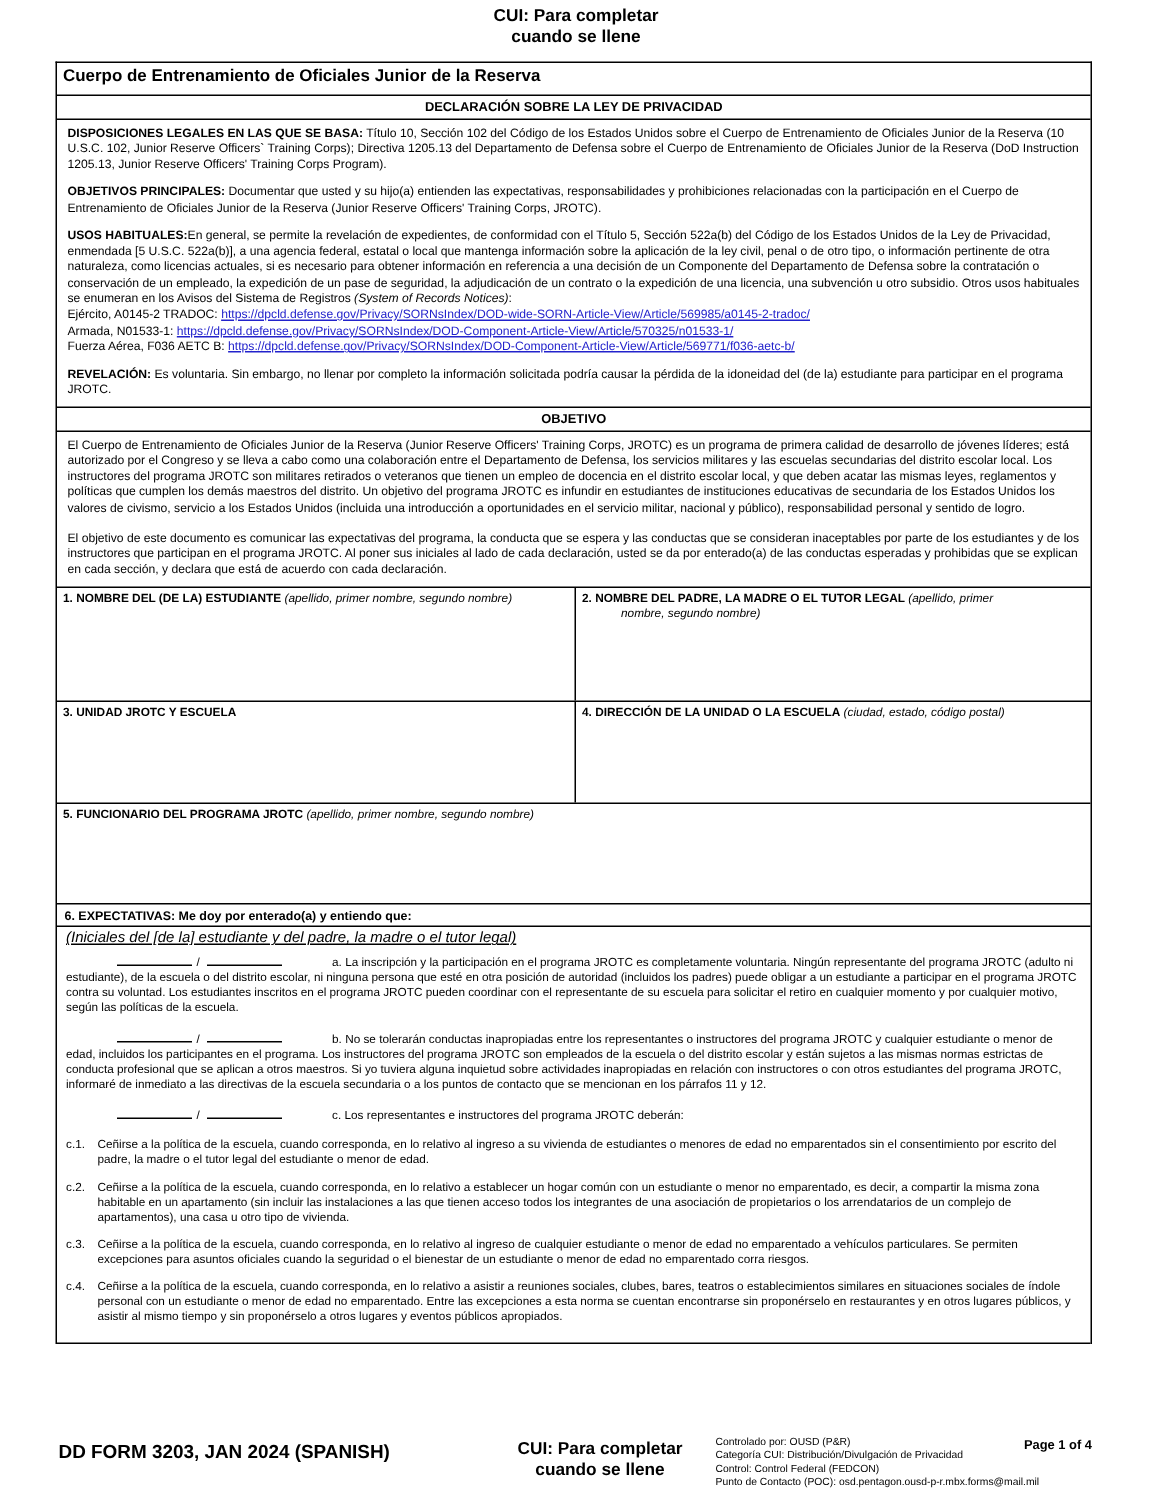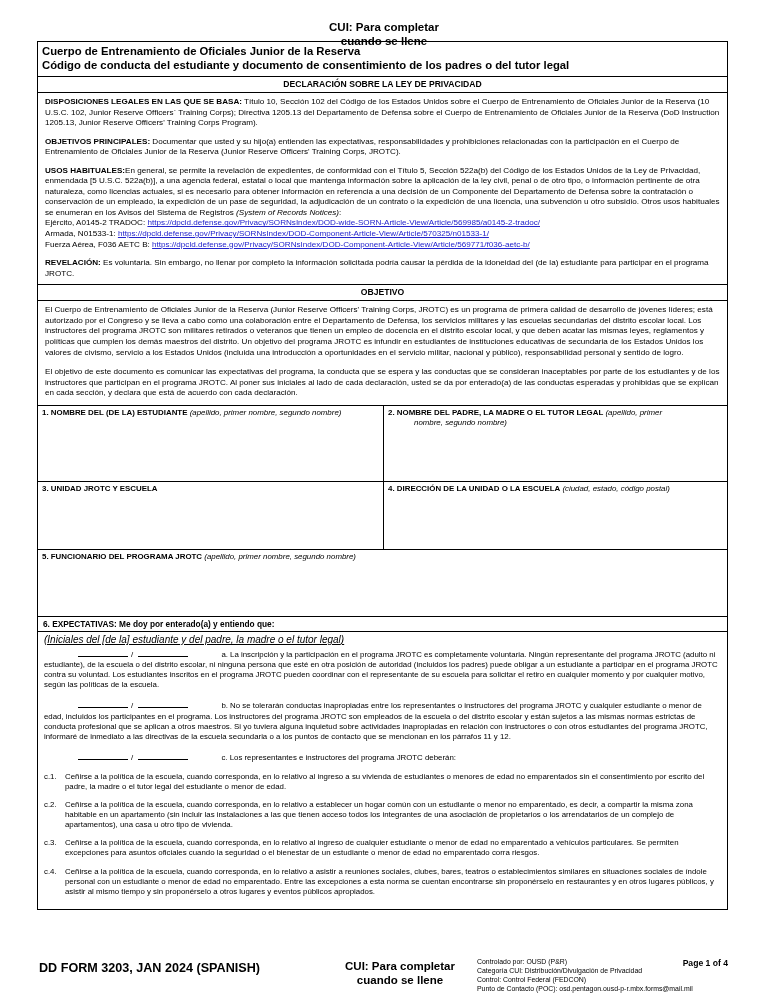--- a/index.html
+++ b/index.html
@@ -13,21 +13,21 @@
     color: #000000;
     width: 768px;
     height: 999px;
     position: relative;
     overflow: hidden;
   }
   .page {
     position: relative;
     width: 768px;
     height: 999px;
-    padding: 16px;
+    padding: 0;
   }
 
   
   .cui-banner {
     text-align: center;
     font-weight: bold;
     font-size: 11.5px;
     line-height: 14px;
     padding-top: 4px;
   }
@@ -164,21 +164,20 @@
 
   <div class="cui-banner">
     <div>CUI: Para completar</div>
     <div>cuando se llene</div>
   </div>
 
   <div class="form-box">
 
     <div class="title-band">
       <div>Cuerpo de Entrenamiento de Oficiales Junior de la Reserva</div>
-      <div>Código de conducta del estudiante y documento de consentimiento de los padres o del tutor legal</div>
     </div>
 
     <div class="section-band">DECLARACIÓN SOBRE LA LEY DE PRIVACIDAD</div>
 
     <div class="body-block">
       <p>
         <span class="b">DISPOSICIONES LEGALES EN LAS QUE SE BASA:</span>
         <span>Título 10, Sección 102 del Código de los Estados Unidos sobre el Cuerpo de Entrenamiento de Oficiales Junior de la Reserva (10 U.S.C. 102, Junior Reserve Officers` Training Corps); Directiva 1205.13 del Departamento de Defensa sobre el Cuerpo de Entrenamiento de Oficiales Junior de la Reserva (DoD Instruction 1205.13, Junior Reserve Officers' Training Corps Program).</span>
       </p>
       <p>

